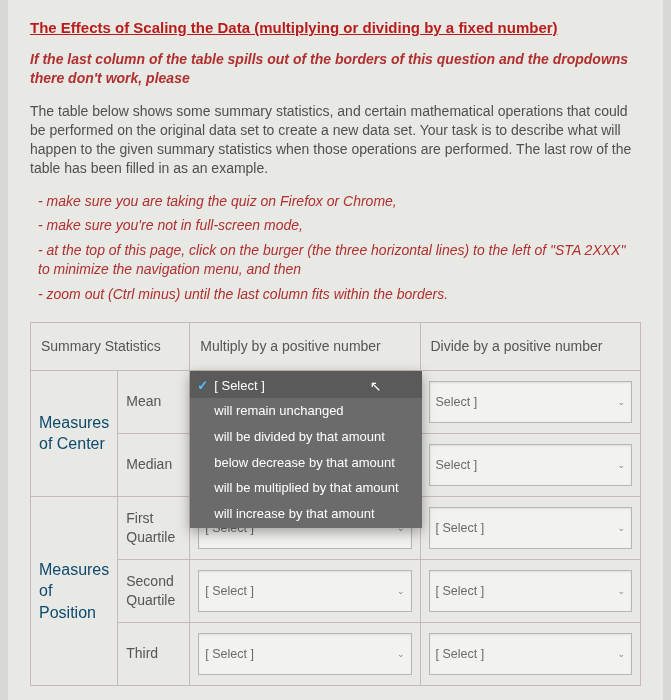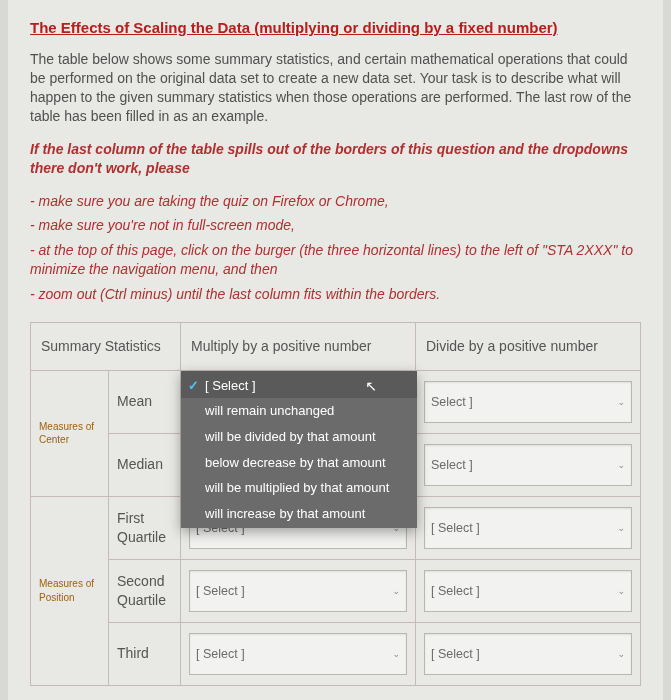--- a/index.html
+++ b/index.html
@@ -27,21 +27,21 @@
     text-decoration: underline;
     margin-bottom: 12px;
     font-size: 15px;
   }
   .para { margin-bottom: 14px; color:#505050; }
   .red-italic {
     color: #b03030;
     font-style: italic;
   }
   .red-bold { font-weight: bold; }
-  .red-list { margin: 6px 0; }
+  .red-list { margin: 6px 8px; }
 
   table.stats {
     width: 100%;
     border-collapse: collapse;
     margin-top: 18px;
     font-size: 14px;
     color: #555;
   }
   table.stats td, table.stats th {
     border: 1px solid #c7b9b9;
@@ -103,34 +103,34 @@
   }
   .cursor {
     position: absolute;
     right: 40px;
     top: 6px;
     font-size: 14px;
     color: #fff;
   }
 
   .group-cell {
-    font-size: 10px;
-    color:#a16207;
+    font-size: 16px;
+    color:#0c4a6e;
   }
 </style>
 </head>
 <body>
 
 <div class="sheet">
 
   <div class="title">The Effects of Scaling the Data (multiplying or dividing by a fixed number)</div>
 
+  <div class="para red-italic red-bold">If the last column of the table spills out of the borders of this question and the dropdowns there don't work, please</div>
+
   <div class="para">The table below shows some summary statistics, and certain mathematical operations that could be performed on the original data set to create a new data set.  Your task is to describe what will happen to the given summary statistics when those operations are performed.  The last row of the table has been filled in as an example.</div>
-
-  <div class="para red-italic red-bold">If the last column of the table spills out of the borders of this question and the dropdowns there don't work, please</div>
   <div class="red-italic red-list">- make sure you are taking the quiz on Firefox or Chrome,</div>
   <div class="red-italic red-list">- make sure you're not in full-screen mode,</div>
   <div class="red-italic red-list">- at the top of this page, click on the burger (the three horizontal lines) to the left of "STA 2XXX" to minimize the navigation menu, and then</div>
   <div class="red-italic red-list">- zoom out (Ctrl minus) until the last column fits within the borders.</div>
 
   <table class="stats">
     <tbody>
         <tr>
       <th class="hdr" colspan="2">Summary Statistics</th>
       <th class="hdr">Multiply by a positive number</th>

